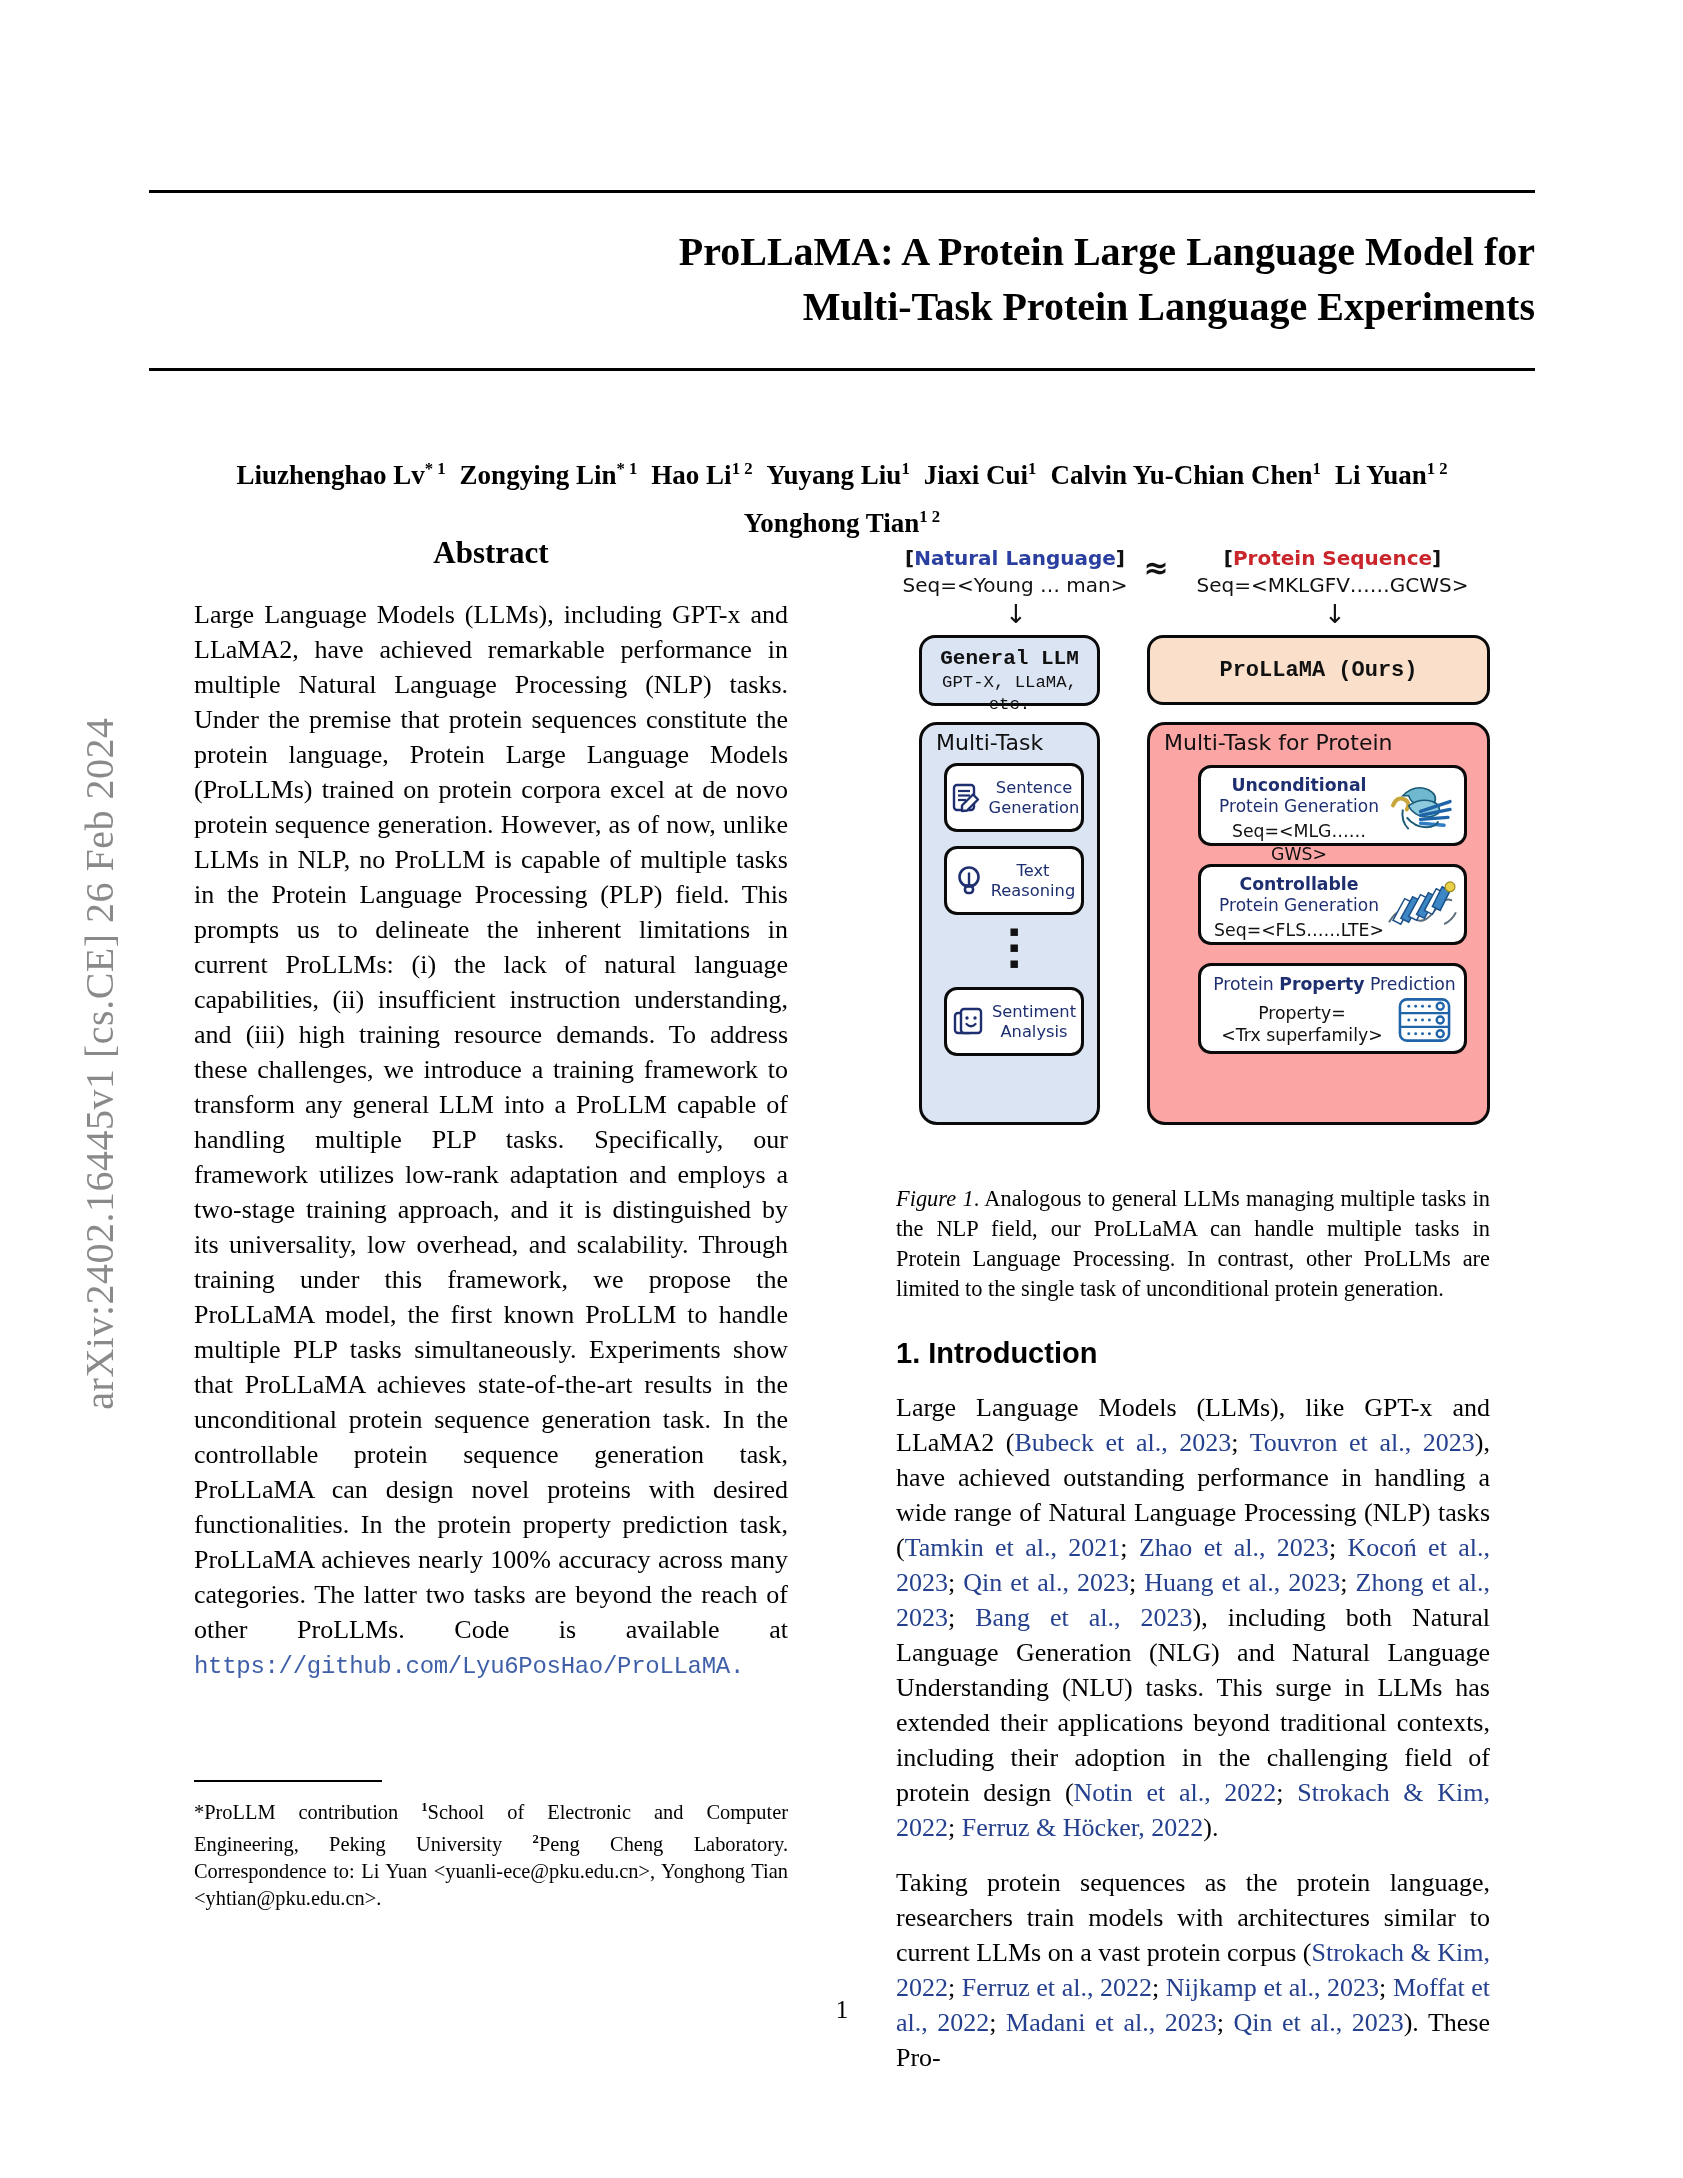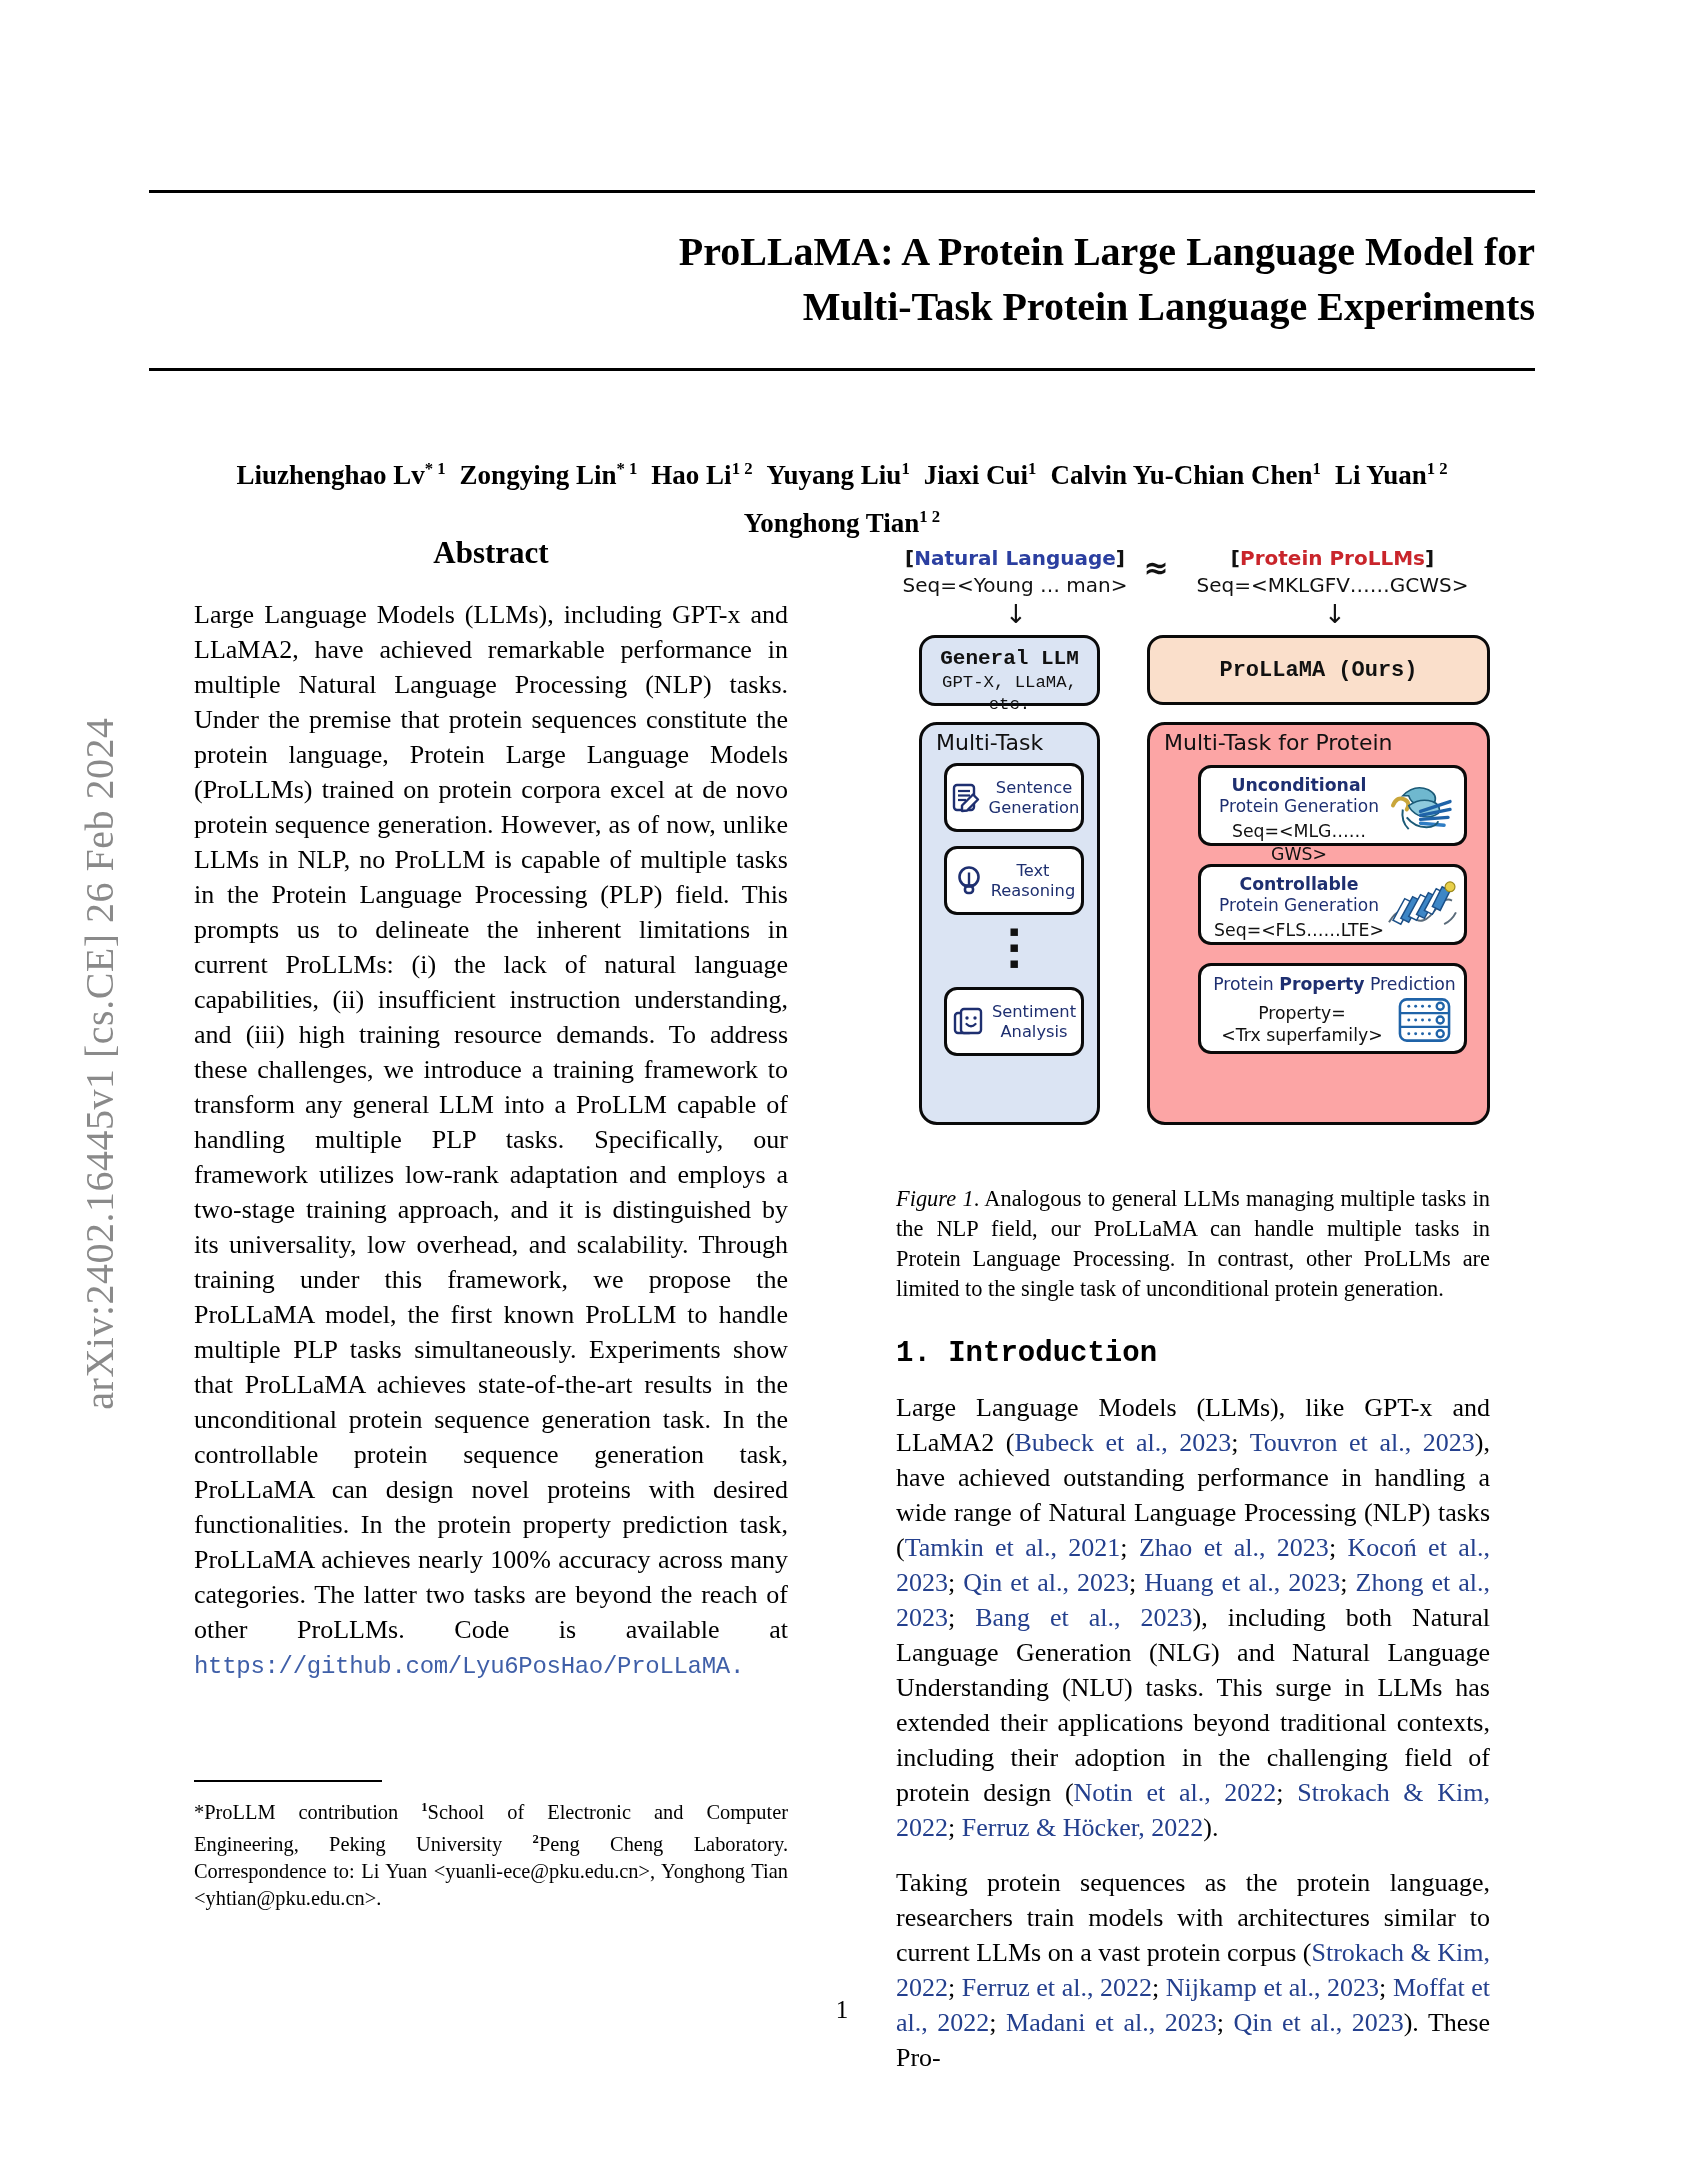--- a/index.html
+++ b/index.html
@@ -90,21 +90,21 @@
   #col-right { left: 747px; }
 
   .sec-head {
     font-family: "Liberation Serif", serif;
     font-weight: bold;
     font-size: 31px;
     text-align: center;
     margin: 0 0 26px 0;
   }
   .sec-head-left {
-    font-family: Liberation Mono, monospace;
+    font-family: Liberation Sans, sans-serif;
     font-weight: bold;
     font-size: 29px;
     text-align: left;
     margin: 0 0 20px 0;
   }
 
   p.body {
     font-family: "Liberation Serif", serif;
     font-size: 26px;
     line-height: 35px;
@@ -388,21 +388,21 @@
   <div id="figure1">
 
     <div class="fig-head" id="fig-head-left">
       <div class="tag"><span class="brk">[</span><span class="tag-nl">Natural Language</span><span class="brk">]</span></div>
       <div class="seq">Seq=&lt;Young … man&gt;</div>
     </div>
 
     <div id="approx-sign">≈</div>
 
     <div class="fig-head" id="fig-head-right">
-      <div class="tag"><span class="brk">[</span><span class="tag-ps">Protein ProLLMs</span><span class="brk">]</span></div>
+      <div class="tag"><span class="brk">[</span><span class="tag-ps">Protein Sequence</span><span class="brk">]</span></div>
       <div class="seq">Seq=&lt;MKLGFV……GCWS&gt;</div>
     </div>
 
     <div class="down-arrow" id="arrow-left">↓</div>
     <div class="down-arrow" id="arrow-right">↓</div>
 
     <div class="model-box" id="box-general-llm">
       <div class="bt">General LLM</div>
       <div class="bs">GPT-X, LLaMA, etc.</div>
     </div>

